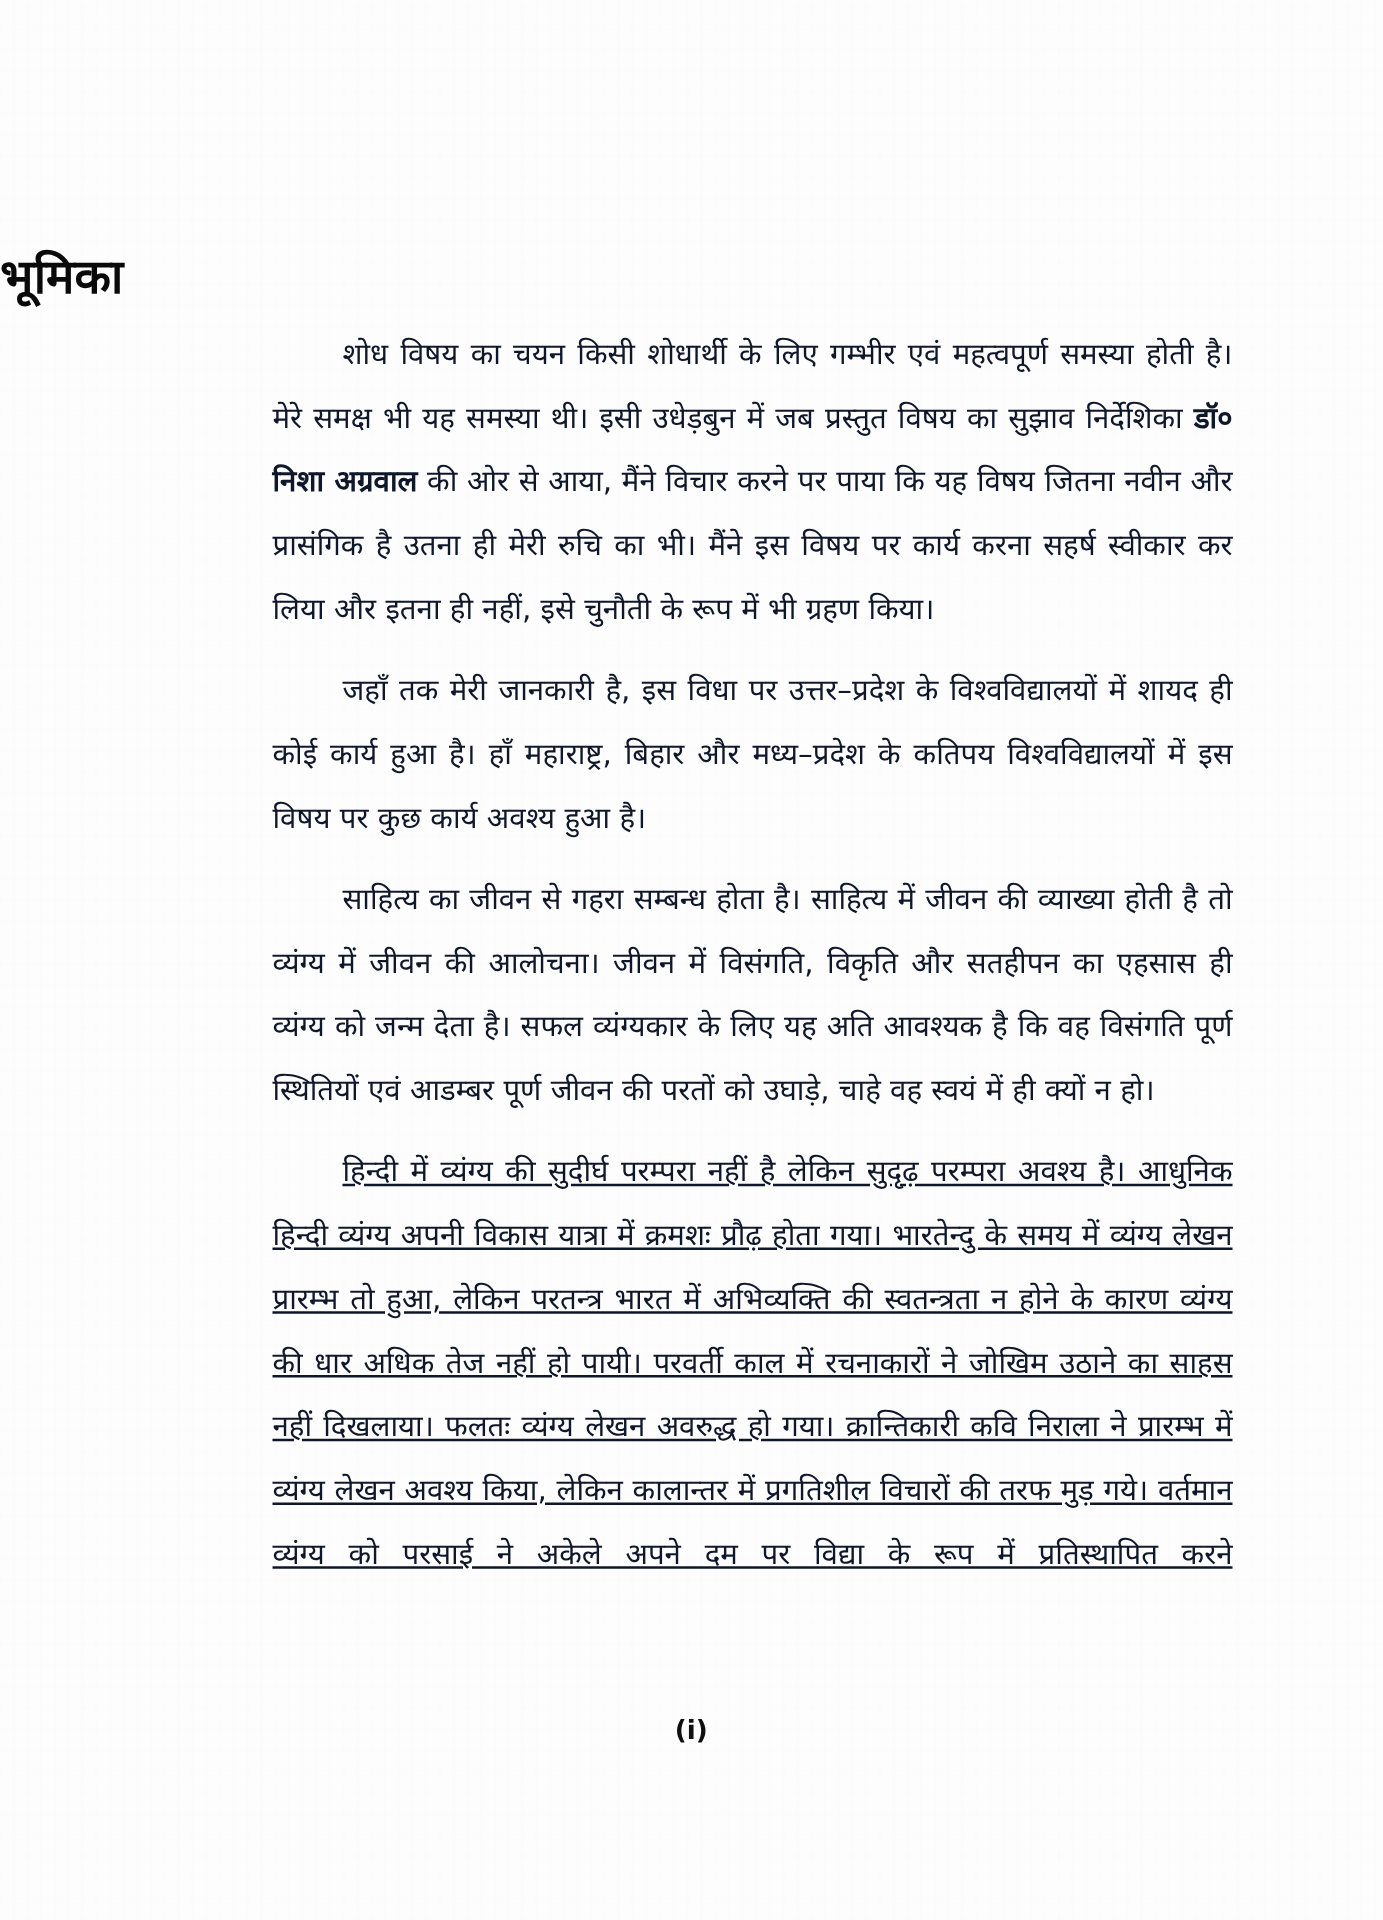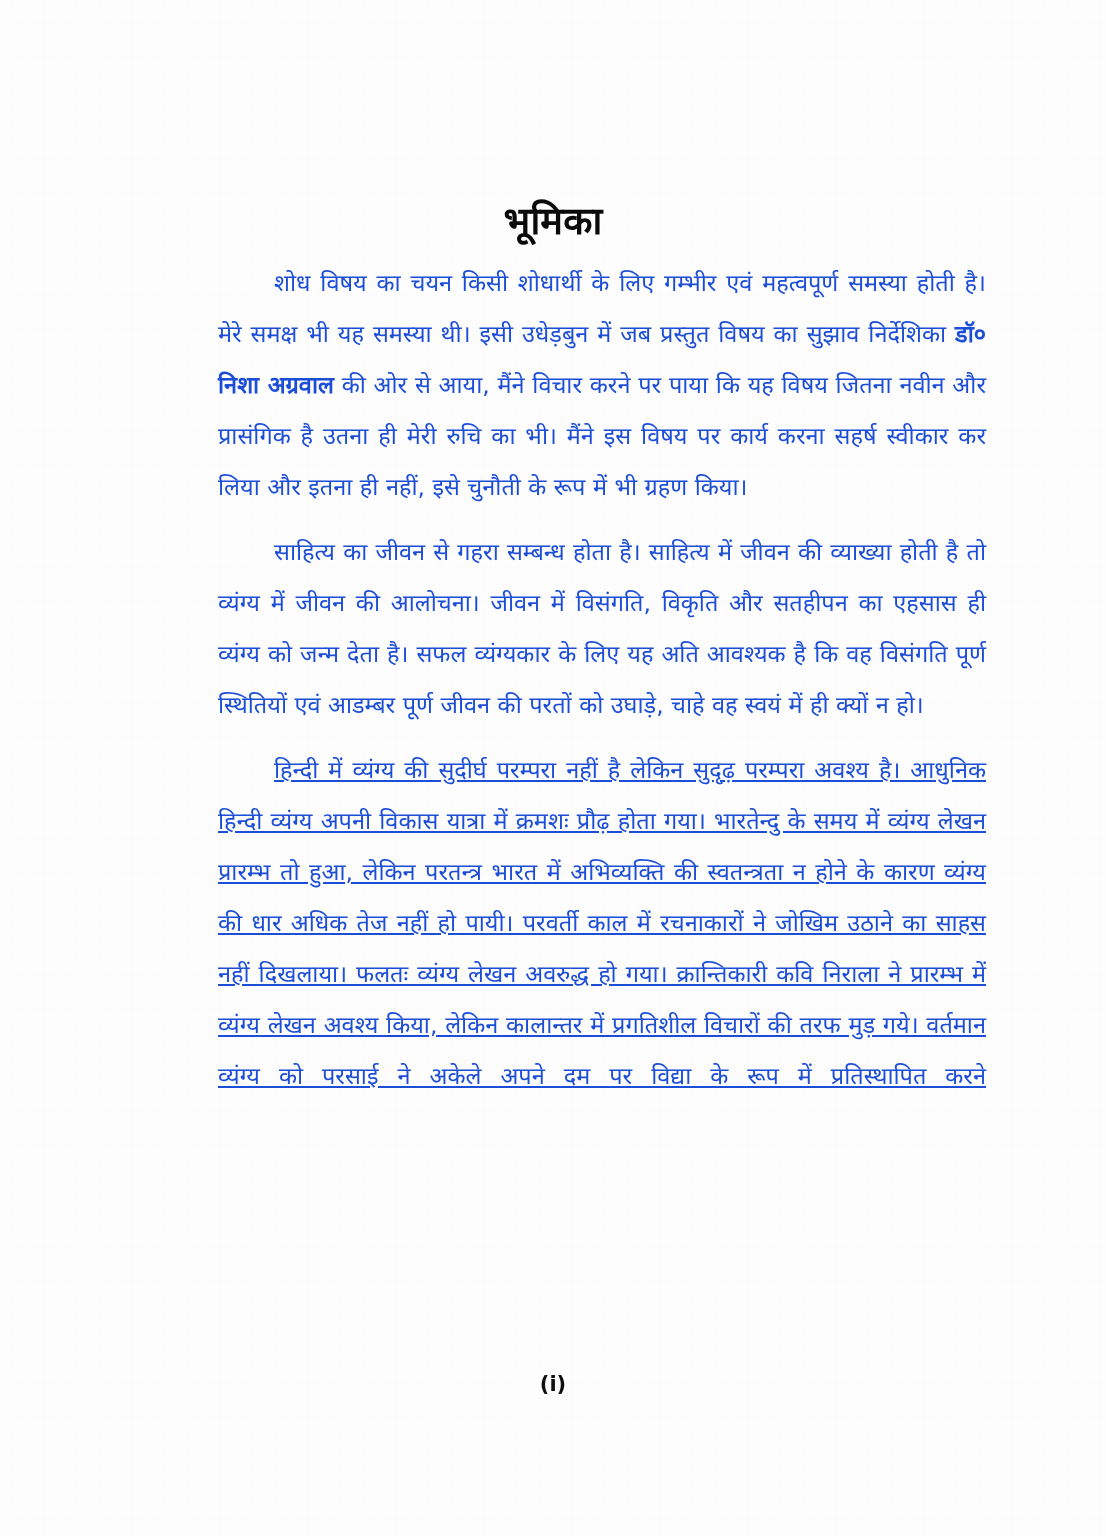--- a/index.html
+++ b/index.html
@@ -37,37 +37,37 @@
   .page {
     position: absolute;
     inset: 0;
   }
 
   .page-title {
     position: absolute;
     top: 176px;
     left: 0;
     right: 0;
-    text-align: center;
+    text-align: left;
     font-family: "DejaVu Sans", sans-serif;
     font-size: 38px;
     font-weight: 700;
     color: #0a0a0a;
     letter-spacing: 0.2px;
     line-height: 1.1;
   }
 
   .body-text {
     position: absolute;
     left: 218px;
     top: 258px;
     width: 768px;
     font-family: "DejaVu Sans", sans-serif;
     font-size: 23.5px;
-    color: #1d4ed8;
+    color: #0f172a;
     line-height: 51px;
     text-align: justify;
     text-justify: inter-word;
   }
 
   .body-text p {
     margin: 0 0 14px 0;
     text-indent: 56px;
     text-align: justify;
   }
@@ -100,20 +100,21 @@
 </style>
 </head>
 <body>
 
 <div class="page">
 
   <h1 class="page-title">भूमिका</h1>
 
   <div class="body-text">
       <p><span>शोध विषय का चयन किसी शोधार्थी के लिए गम्भीर एवं महत्वपूर्ण समस्या होती है। मेरे समक्ष भी यह समस्या थी। इसी उधेड़बुन में जब प्रस्तुत विषय का सुझाव निर्देशिका </span><b>डॉ० निशा अग्रवाल</b><span> की ओर से आया, मैंने विचार करने पर पाया कि यह विषय जितना नवीन और प्रासंगिक है उतना ही मेरी रुचि का भी। मैंने इस विषय पर कार्य करना सहर्ष स्वीकार कर लिया और इतना ही नहीं, इसे चुनौती के रूप में भी ग्रहण किया।</span></p>
+      <p><span>जहाँ तक मेरी जानकारी है, इस विधा पर उत्तर–प्रदेश के विश्वविद्यालयों में शायद ही कोई कार्य हुआ है। हाँ महाराष्ट्र, बिहार और मध्य–प्रदेश के कतिपय विश्वविद्यालयों में इस विषय पर कुछ कार्य अवश्य हुआ है।</span></p>
       <p><span>साहित्य का जीवन से गहरा सम्बन्ध होता है। साहित्य में जीवन की व्याख्या होती है तो व्यंग्य में जीवन की आलोचना। जीवन में विसंगति, विकृति और सतहीपन का एहसास ही व्यंग्य को जन्म देता है। सफल व्यंग्यकार के लिए यह अति आवश्यक है कि वह विसंगति पूर्ण स्थितियों एवं आडम्बर पूर्ण जीवन की परतों को उघाड़े, चाहे वह स्वयं में ही क्यों न हो।</span></p>
       <p class="runs-over"><span>हिन्दी में व्यंग्य की सुदीर्घ परम्परा नहीं है लेकिन सुदृढ़ परम्परा अवश्य है। आधुनिक हिन्दी व्यंग्य अपनी विकास यात्रा में क्रमशः प्रौढ़ होता गया। भारतेन्दु के समय में व्यंग्य लेखन प्रारम्भ तो हुआ, लेकिन परतन्त्र भारत में अभिव्यक्ति की स्वतन्त्रता न होने के कारण व्यंग्य की धार अधिक तेज नहीं हो पायी। परवर्ती काल में रचनाकारों ने जोखिम उठाने का साहस नहीं दिखलाया। फलतः व्यंग्य लेखन अवरुद्ध हो गया। क्रान्तिकारी कवि निराला ने प्रारम्भ में व्यंग्य लेखन अवश्य किया, लेकिन कालान्तर में प्रगतिशील विचारों की तरफ मुड़ गये। वर्तमान व्यंग्य को परसाई ने अकेले अपने दम पर विद्या के रूप में प्रतिस्थापित करने</span></p>
     </div>
 
   <div class="page-number">(i)</div>
 
 </div>
 
 <div class="scan-noise"></div>
 

